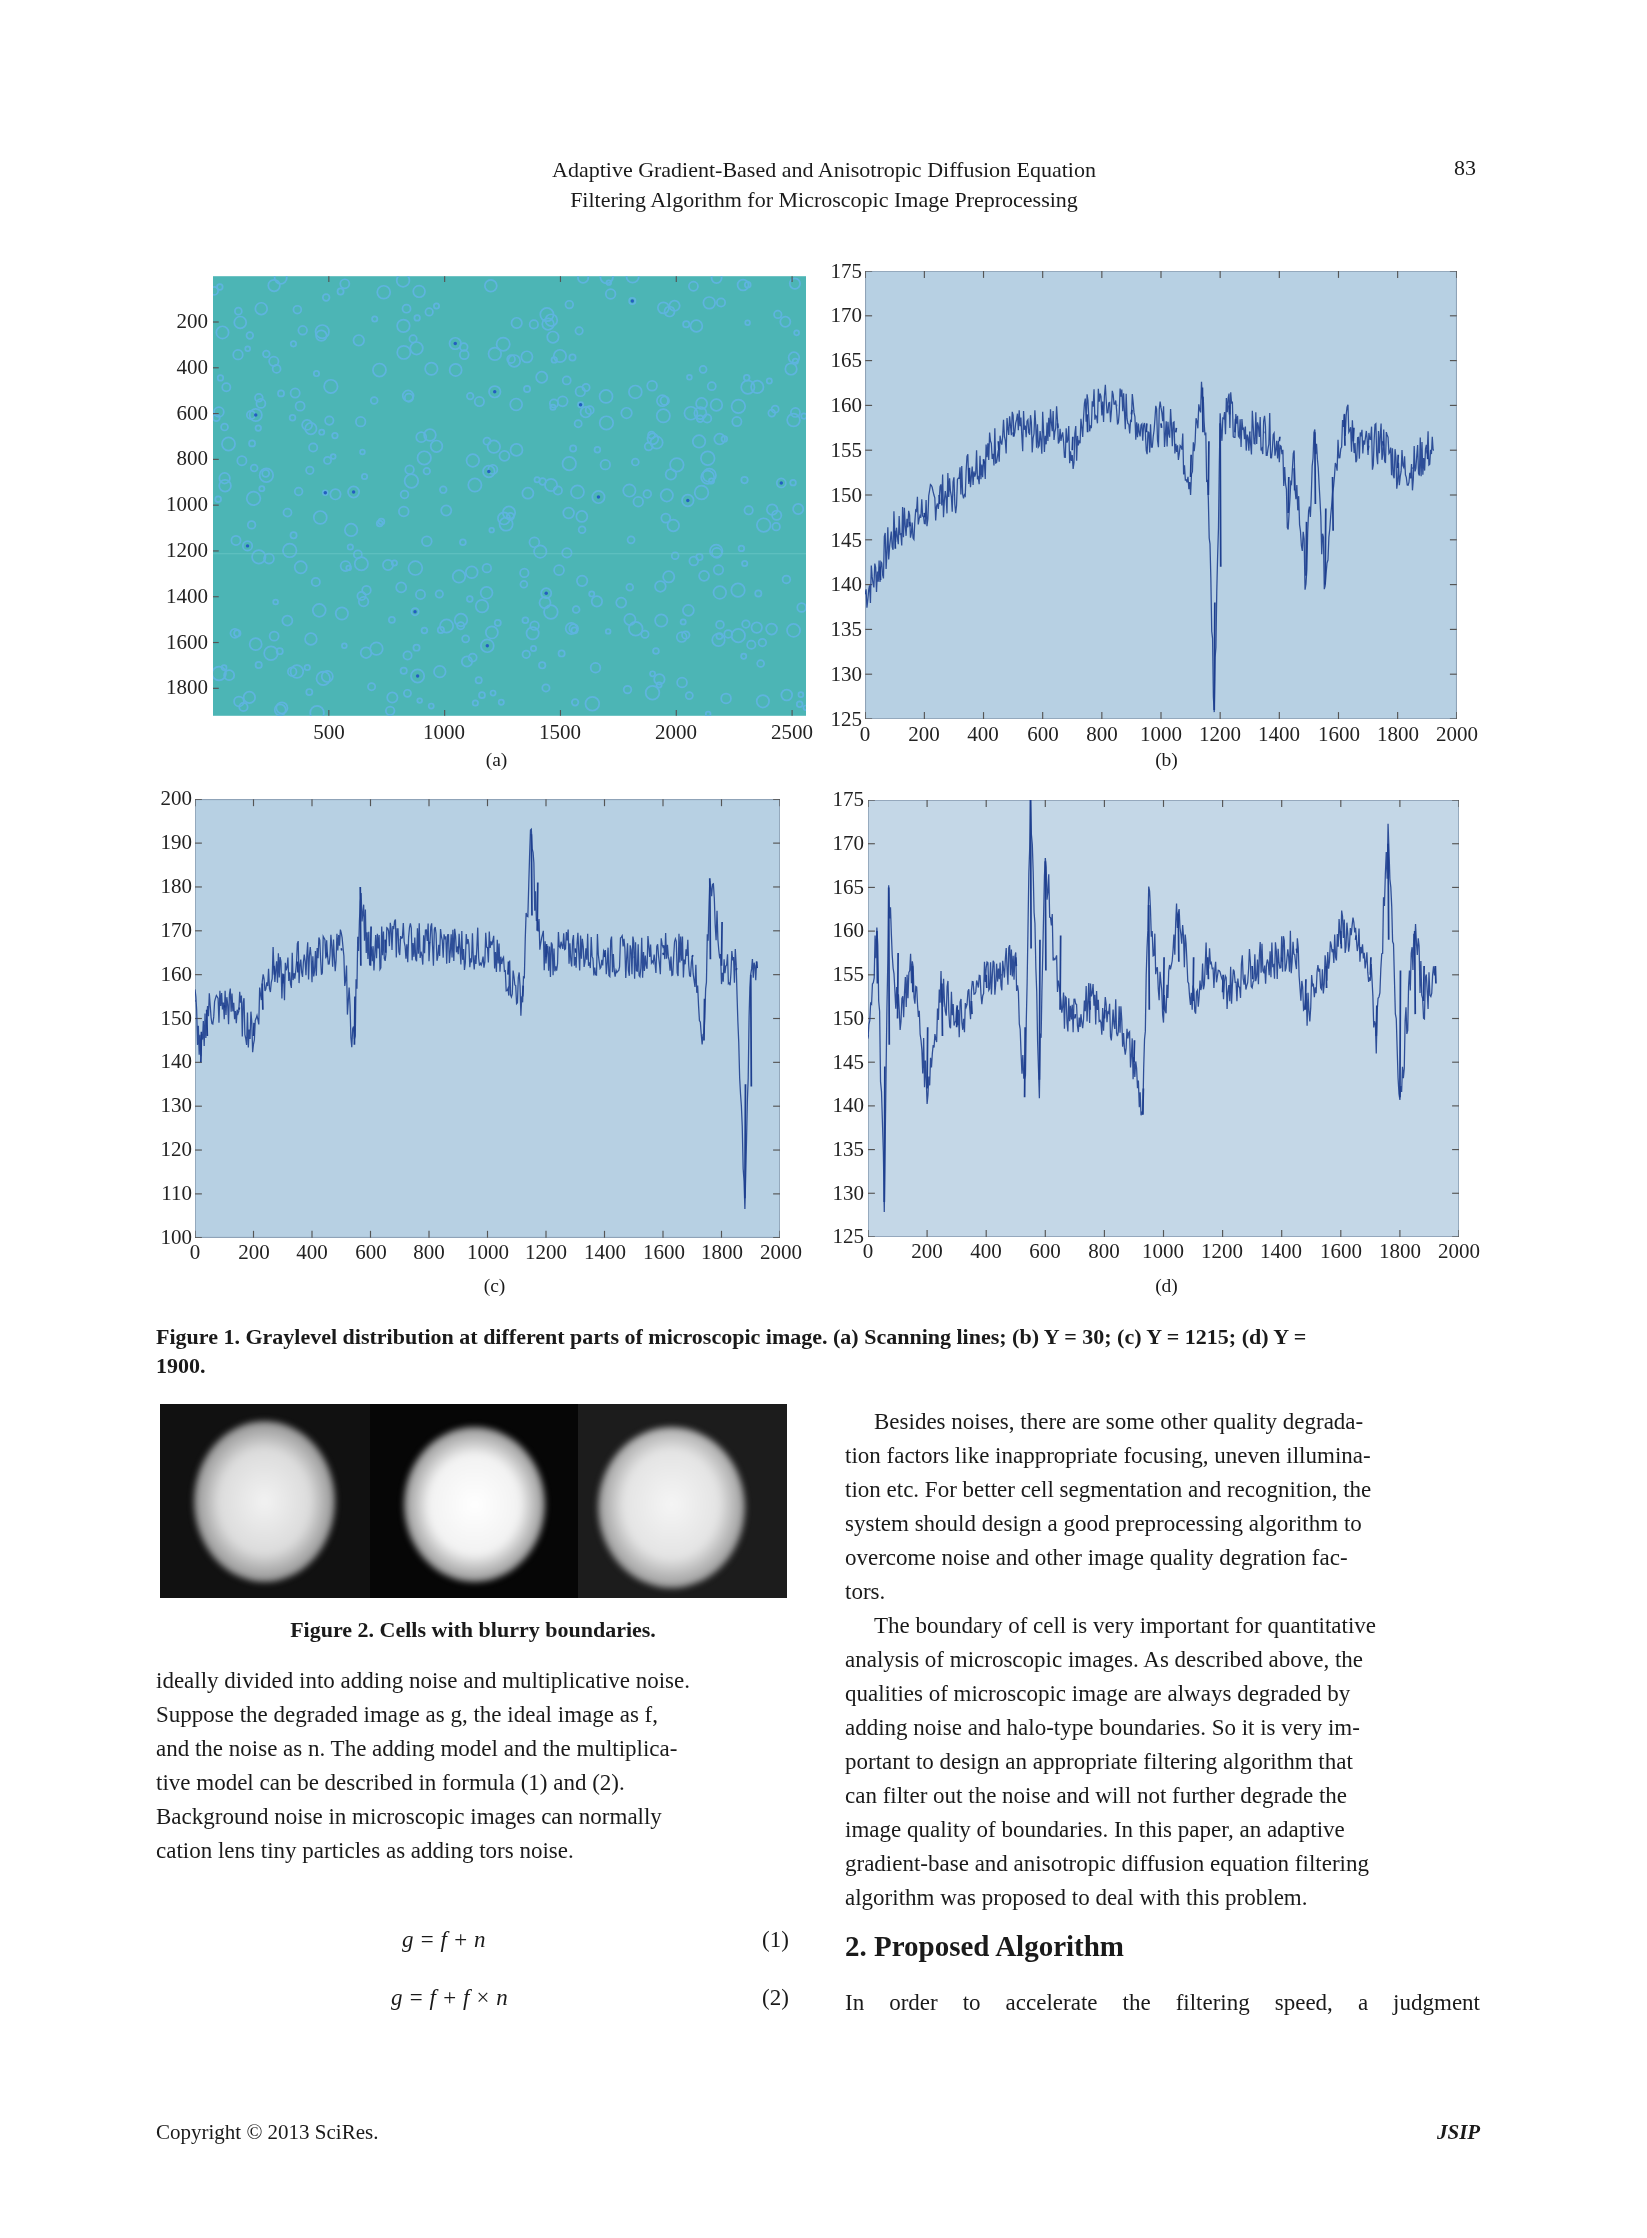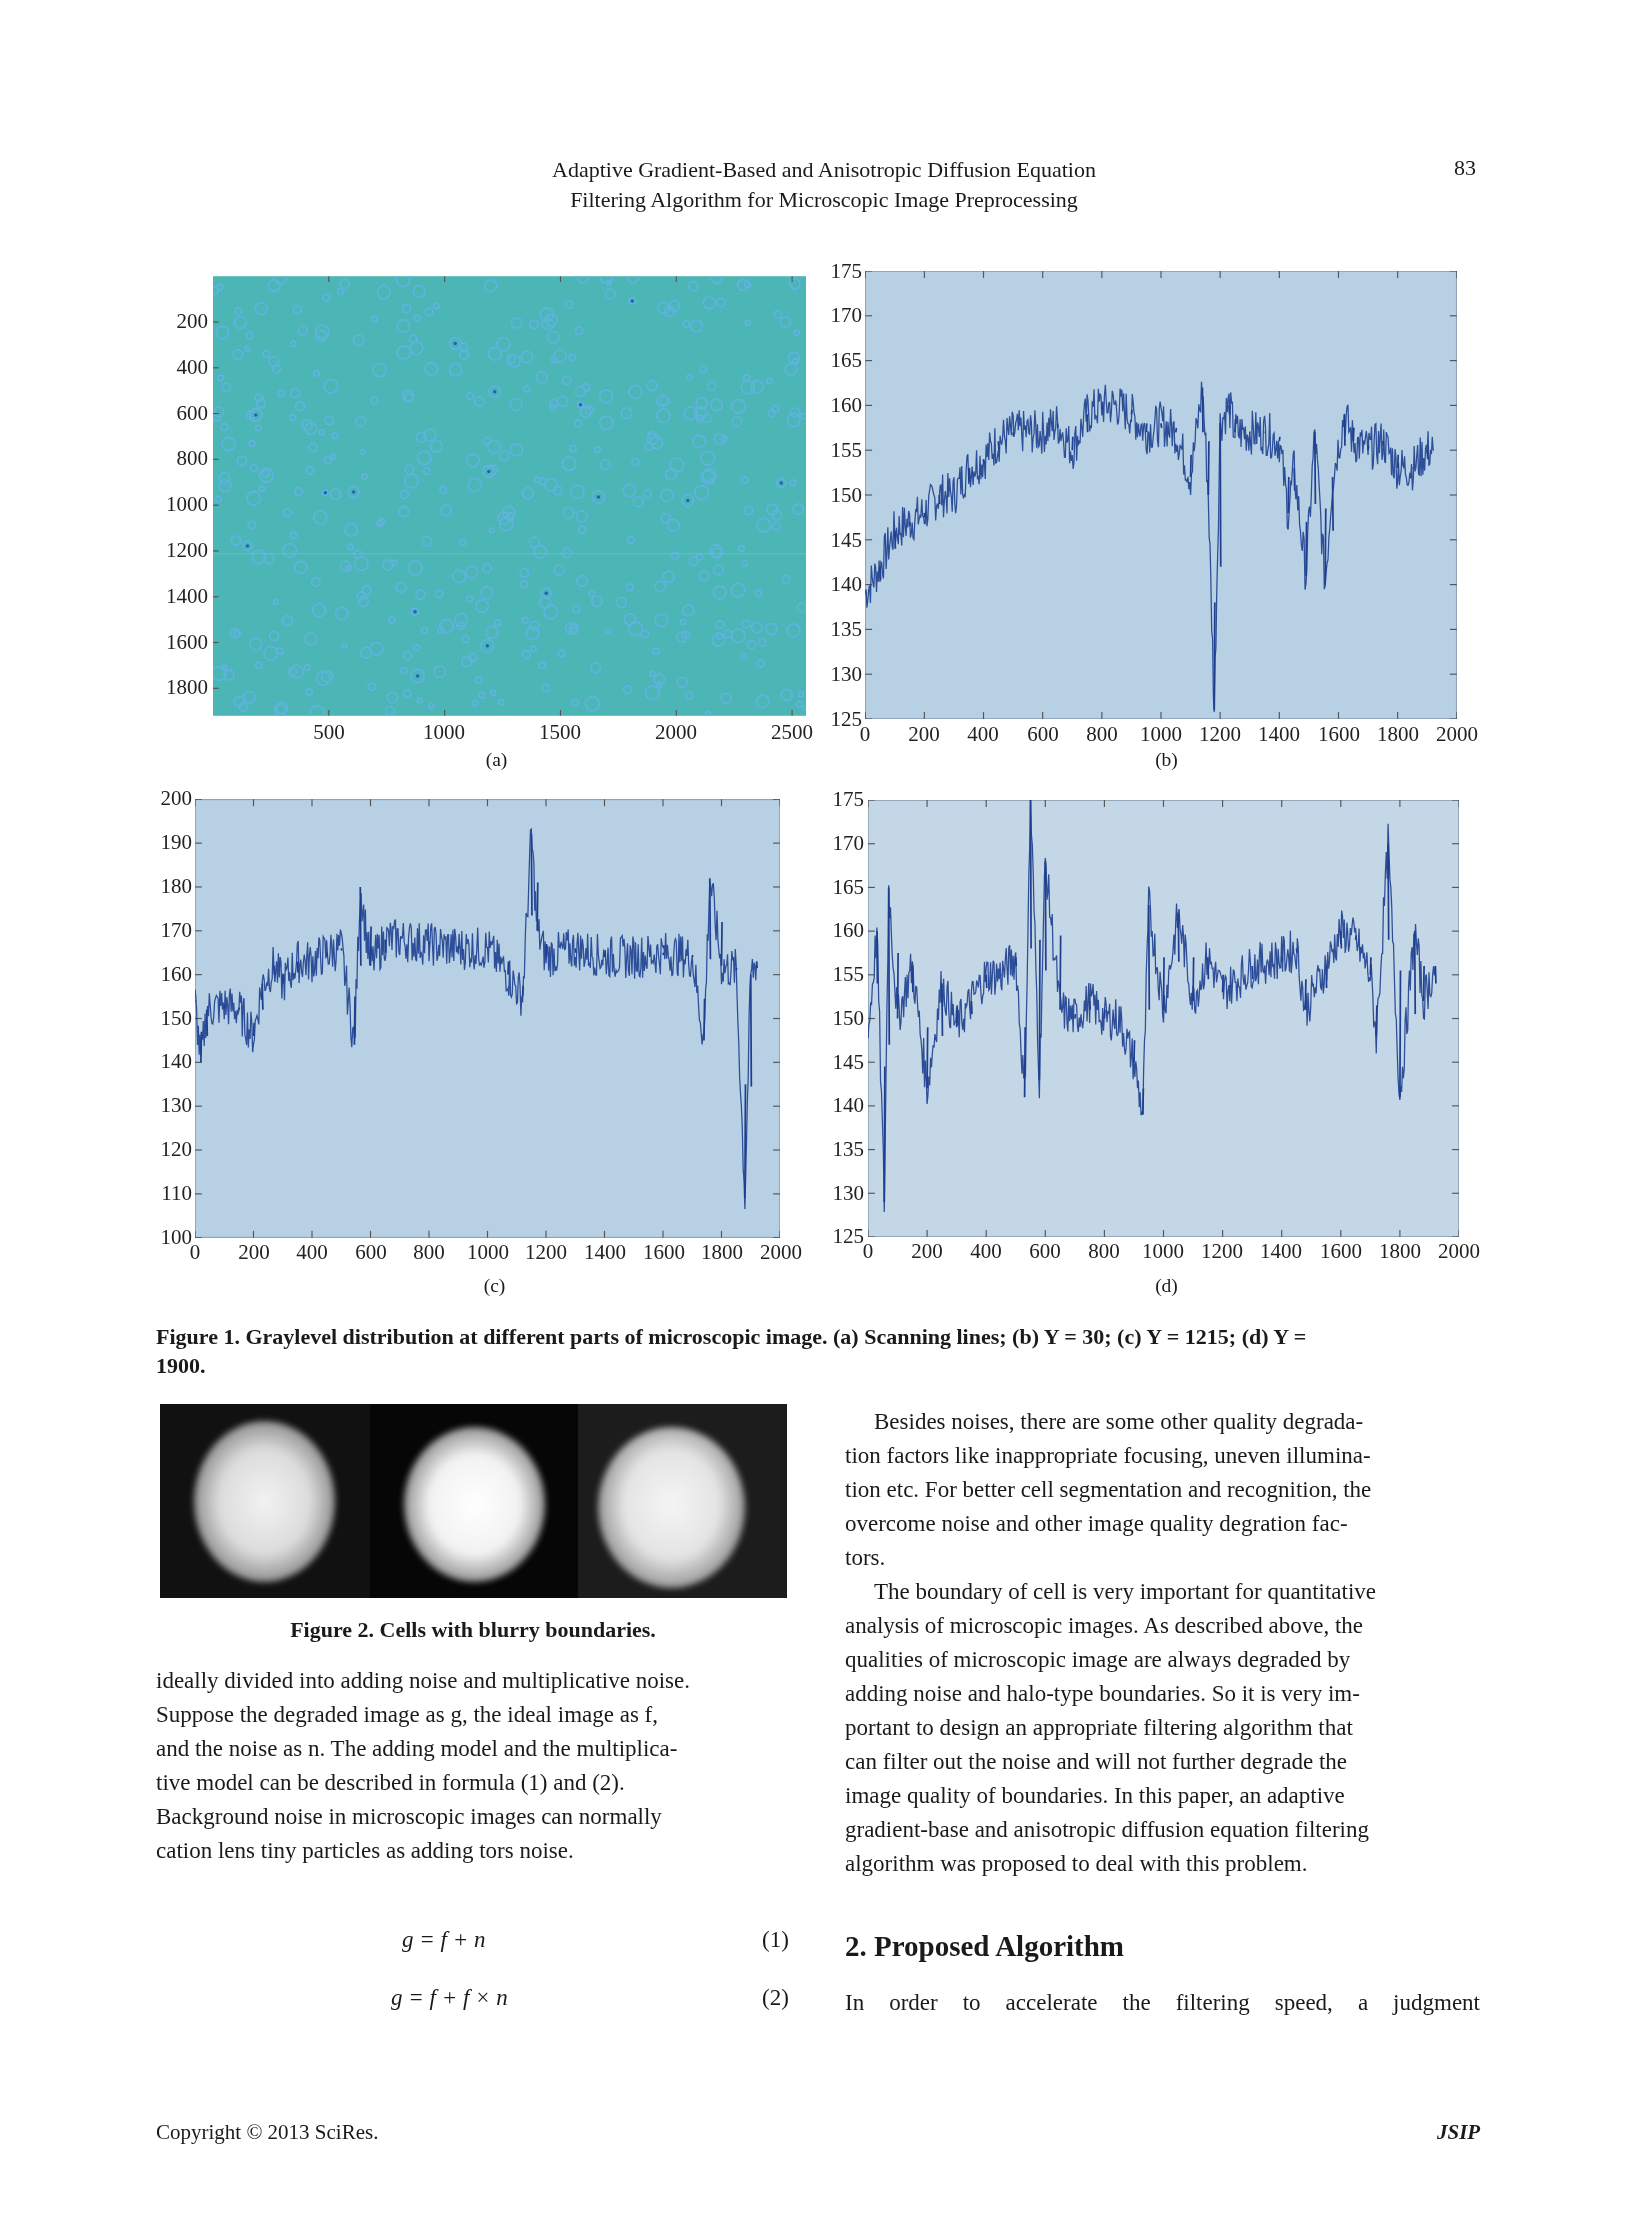--- a/index.html
+++ b/index.html
@@ -694,20 +694,21 @@
 <div class="abs formula" style="left:402px; top:1927px;">g = f + n</div>
 <div class="abs eqnum" style="left:762px; top:1927px;">(1)</div>
 <div class="abs formula" style="left:391px; top:1985px;">g = f + f × n</div>
 <div class="abs eqnum" style="left:762px; top:1985px;">(2)</div>
 
 <div class="abs body-text" style="left:845px; top:1405px; width:635px;">
   <div>
     <p class="indent">Besides noises, there are some other quality degrada-</p>
     <p>tion factors like inappropriate focusing, uneven illumina-</p>
     <p>tion etc. For better cell segmentation and recognition, the</p>
+    <p>system should design a good preprocessing algorithm to</p>
     <p>overcome noise and other image quality degration fac-</p>
     <p style="text-align:left;">tors.</p>
   </div>
   <div>
     <p class="indent">The boundary of cell is very important for quantitative</p>
     <p>analysis of microscopic images. As described above, the</p>
     <p>qualities of microscopic image are always degraded by</p>
     <p>adding noise and halo-type boundaries. So it is very im-</p>
     <p>portant to design an appropriate filtering algorithm that</p>
     <p>can filter out the noise and will not further degrade the</p>

